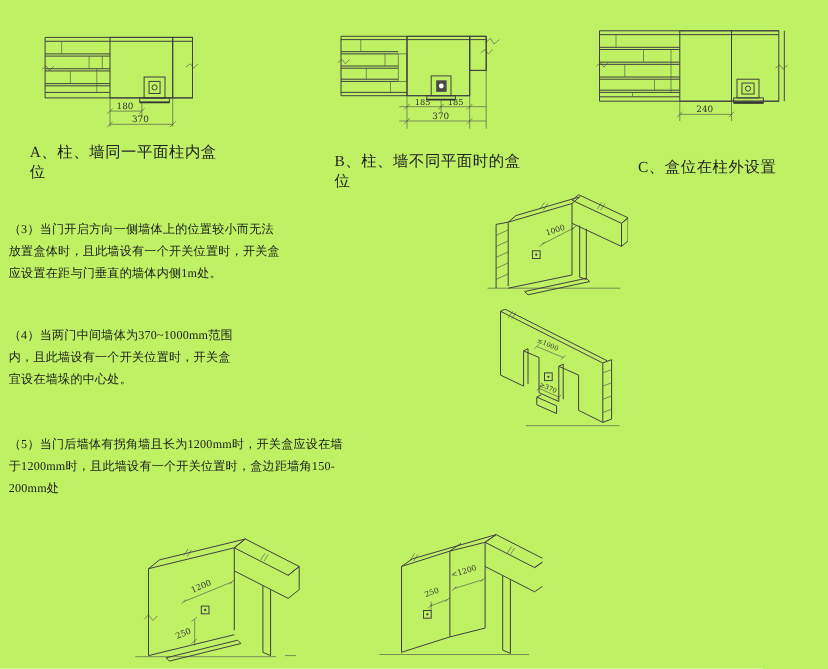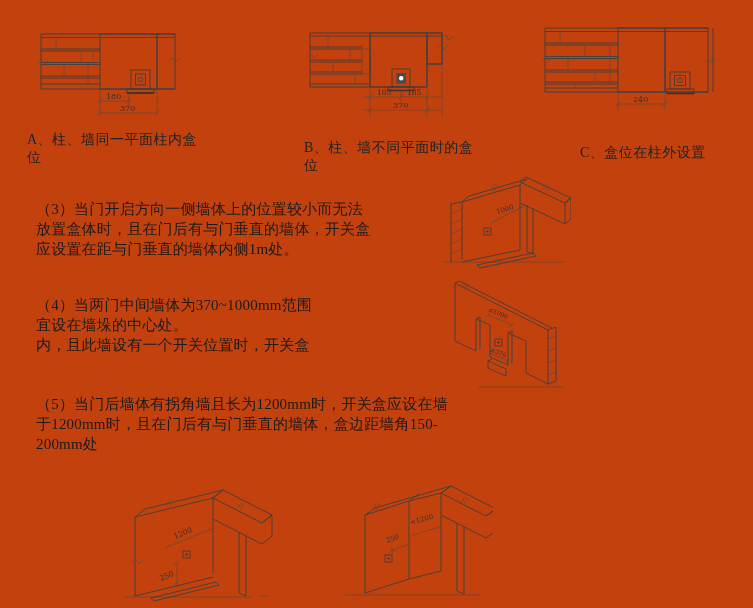--- a/index.html
+++ b/index.html
@@ -1,20 +1,20 @@
 <!DOCTYPE html>
 <html><head>
 <meta charset="utf-8">
 <style>
   html,body{margin:0;padding:0;background:#ffffff;}
-  .page{position:relative;width:753px;height:608px;background:#c2410c;overflow:hidden;
+  .page{position:relative;width:753px;height:608px;background:#bef264;overflow:hidden;
         font-family:"Liberation Serif","DejaVu Serif",serif;color:#1d1d1d;}
   .fig{position:absolute;}
   .cap{position:absolute;font-size:14px;line-height:17.5px;letter-spacing:.5px;color:#222;}
-  .para{position:absolute;font-size:15px;line-height:20px;color:#1b1b1b;letter-spacing:.2px;margin-left:28px;}
+  .para{position:absolute;font-size:11px;line-height:20px;color:#1b1b1b;letter-spacing:.2px;}
   .para div{white-space:nowrap;}
   svg{display:block;}
   svg text{font-family:"DejaVu Serif","Liberation Serif",serif;fill:#333;}
   .ln{stroke:#3f3f3f;stroke-width:.9;fill:none;}
   .thin{stroke:#4a4a4a;stroke-width:.55;fill:none;}
 </style>
 </head>
 <body>
 
 <div class="page">
@@ -105,33 +105,33 @@
       <path class="thin" d="M78,82 H125 M75.5,84.5 l5,-5 M122.5,84.5 l5,-5"></path>
       <text x="93" y="80" font-size="8">240</text>
     </svg>
   </div>
   <div class="cap" style="left:580px;top:144px">
     <div>C、盒位在柱外设置</div>
   </div>
 
   <div class="para" style="left:8px;top:199px">
     <div>（3）当门开启方向一侧墙体上的位置较小而无法</div>
-    <div>放置盒体时，且在门后有与门垂直的墙体，开关盒</div>
+    <div>放置盒体时，且此墙设有一个开关位置时，开关盒</div>
     <div>应设置在距与门垂直的墙体内侧1m处。</div>
   </div>
 
   <div class="para" style="left:8px;top:295px">
     <div>（4）当两门中间墙体为370~1000mm范围</div>
+    <div>内，且此墙设有一个开关位置时，开关盒</div>
     <div>宜设在墙垛的中心处。</div>
-    <div>内，且此墙设有一个开关位置时，开关盒</div>
   </div>
 
   <div class="para" style="left:8px;top:394px">
     <div>（5）当门后墙体有拐角墙且长为1200mm时，开关盒应设在墙</div>
-    <div>于1200mm时，且在门后有与门垂直的墙体，盒边距墙角150-</div>
+    <div>于1200mm时，且此墙设有一个开关位置时，盒边距墙角150-</div>
     <div>200mm处</div>
   </div>
 
   <div class="fig" style="left:443px;top:168px">
     <svg width="128" height="102" viewBox="0 0 128 102">
       <path class="thin" d="M0,94 H121"></path>
       <path class="ln" d="M8,36 V94 M19,34 V92 M19,34 L77,17 M77,17 V82 M19,94 L77,82 M8,36 L19,34"></path>
       <path class="thin" d="M8,46 L19,41 M8,56 L19,51 M8,66 L19,61 M8,76 L19,71 M8,86 L19,81"></path>
       <path class="ln" d="M19,34 L26,28 L84,11 L77,17"></path>
       <path class="thin" d="M48,22 l4,-6 M51,23 l4,-6"></path>

